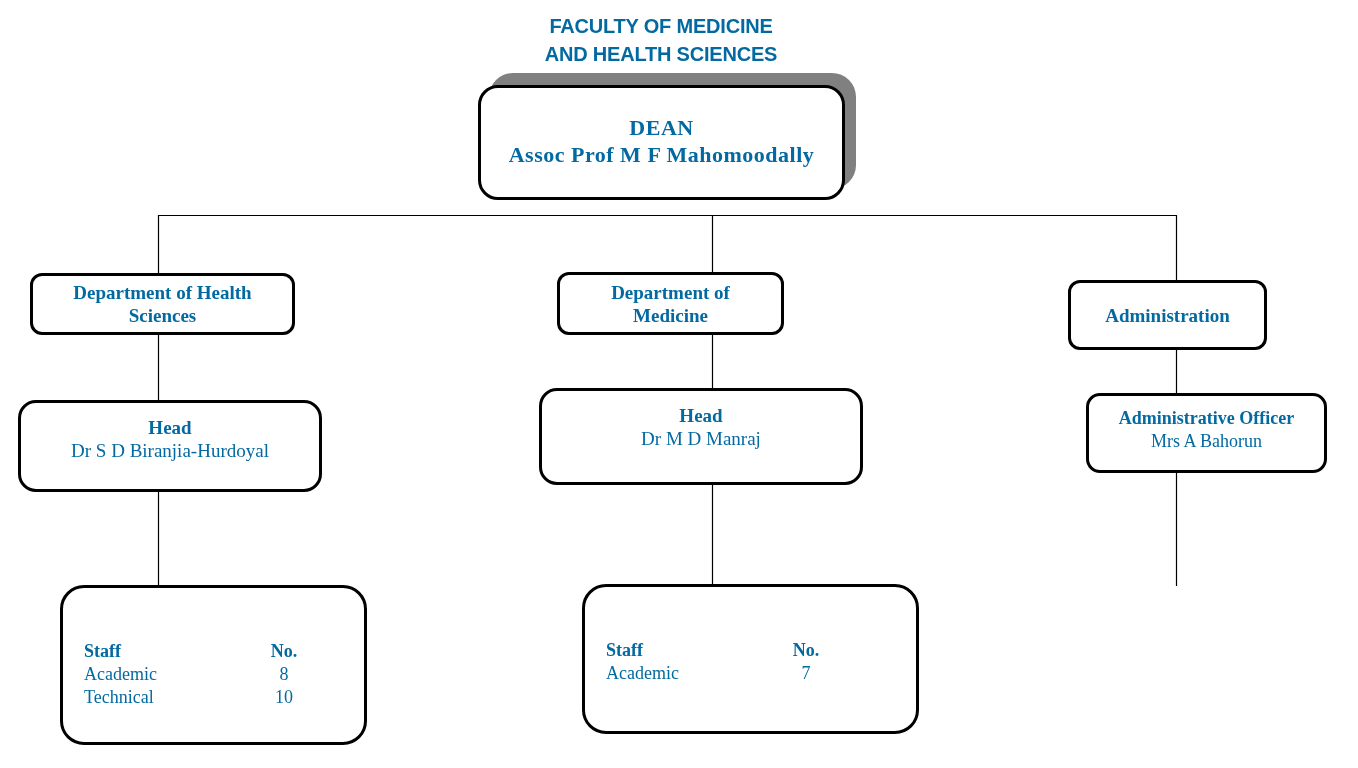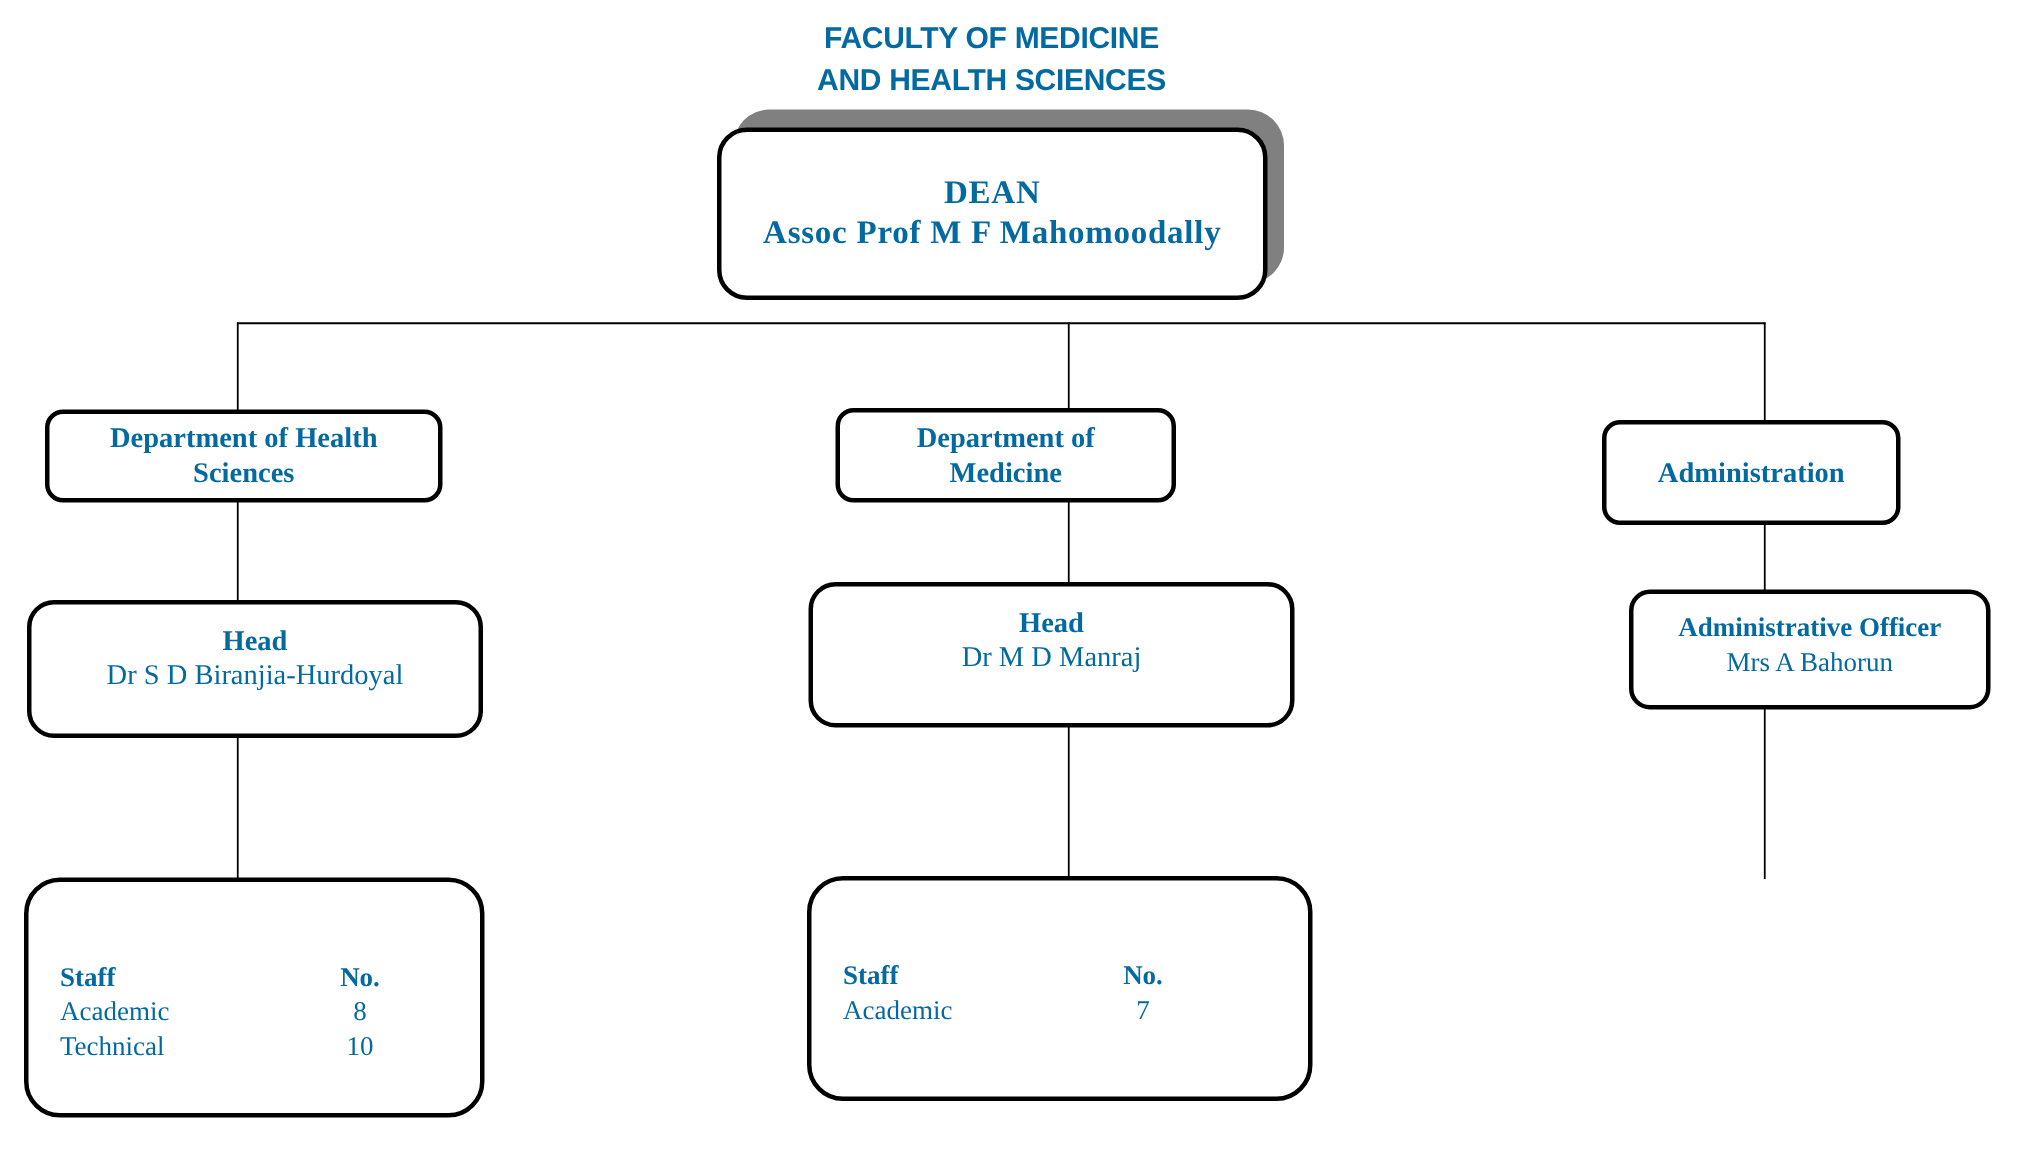--- a/index.html
+++ b/index.html
@@ -86,20 +86,21 @@
     padding-top: 13px;
   }
   .headbox .role { font-weight: bold; }
   .head-1 { left: 18px;   top: 400px; width: 304px; height: 92px; }
   .head-2 { left: 539px;  top: 388px; width: 324px; height: 97px; }
   .head-3 { left: 1047px; top: 393px; width: 241px; height: 80px; font-size: 18px; padding-top: 11px; border-radius: 14px; margin-left: 39px; }
   .staffbox {
     border-radius: 24px;
     font-size: 18px;
     line-height: 23px;
+    margin-left: 44px;
   }
   .staff-1 { left: 16px;   top: 585px; width: 307px; height: 160px; padding-top: 52px; }
   .staff-2 { left: 538px;  top: 584px; width: 337px; height: 150px; padding-top: 52px; }
   .staff-3 {
     left: 1013px; top: 582px; width: 332px; height: 140px;
     display: flex; align-items: center; justify-content: center;
     font-weight: bold; font-size: 19px;
   }
   .srow { display: flex; padding-left: 21px; white-space: nowrap; }
   .srow .c1 { width: 150px; flex: 0 0 150px; }

